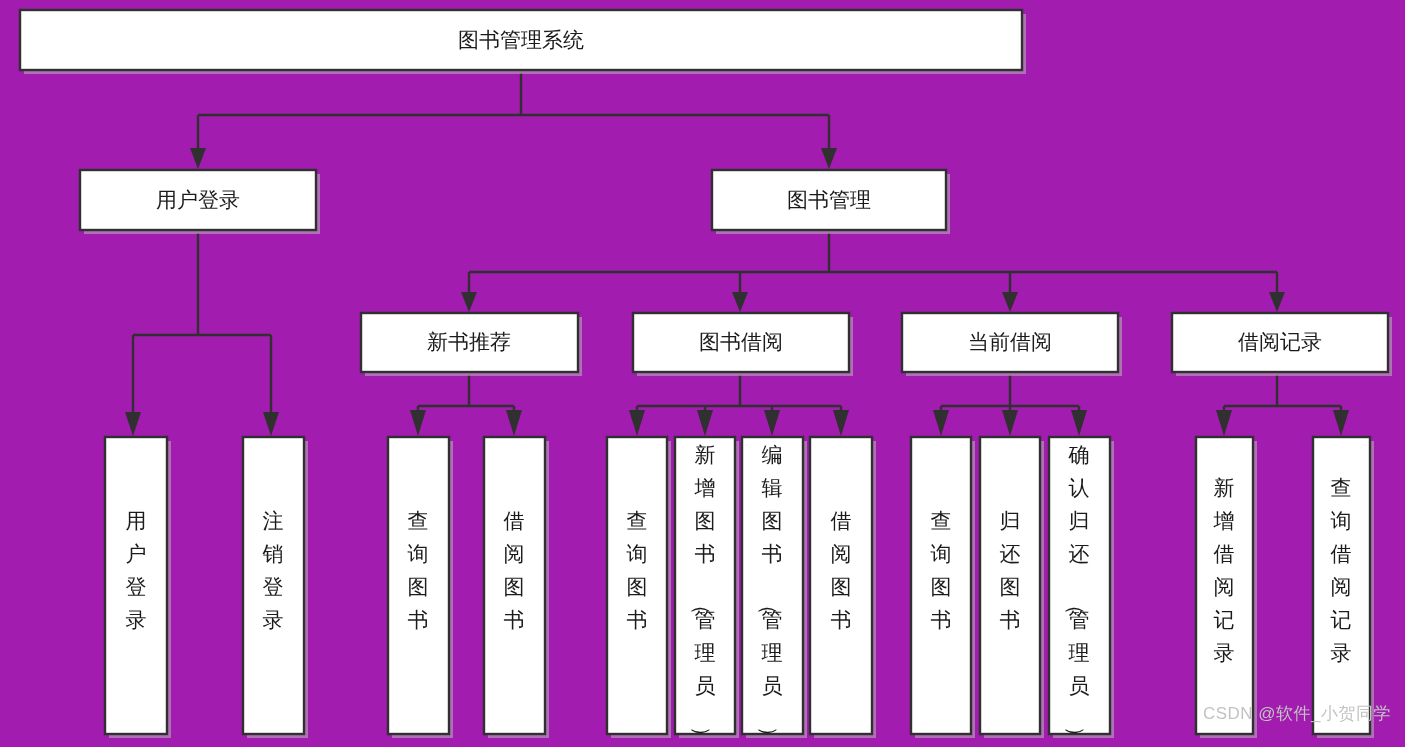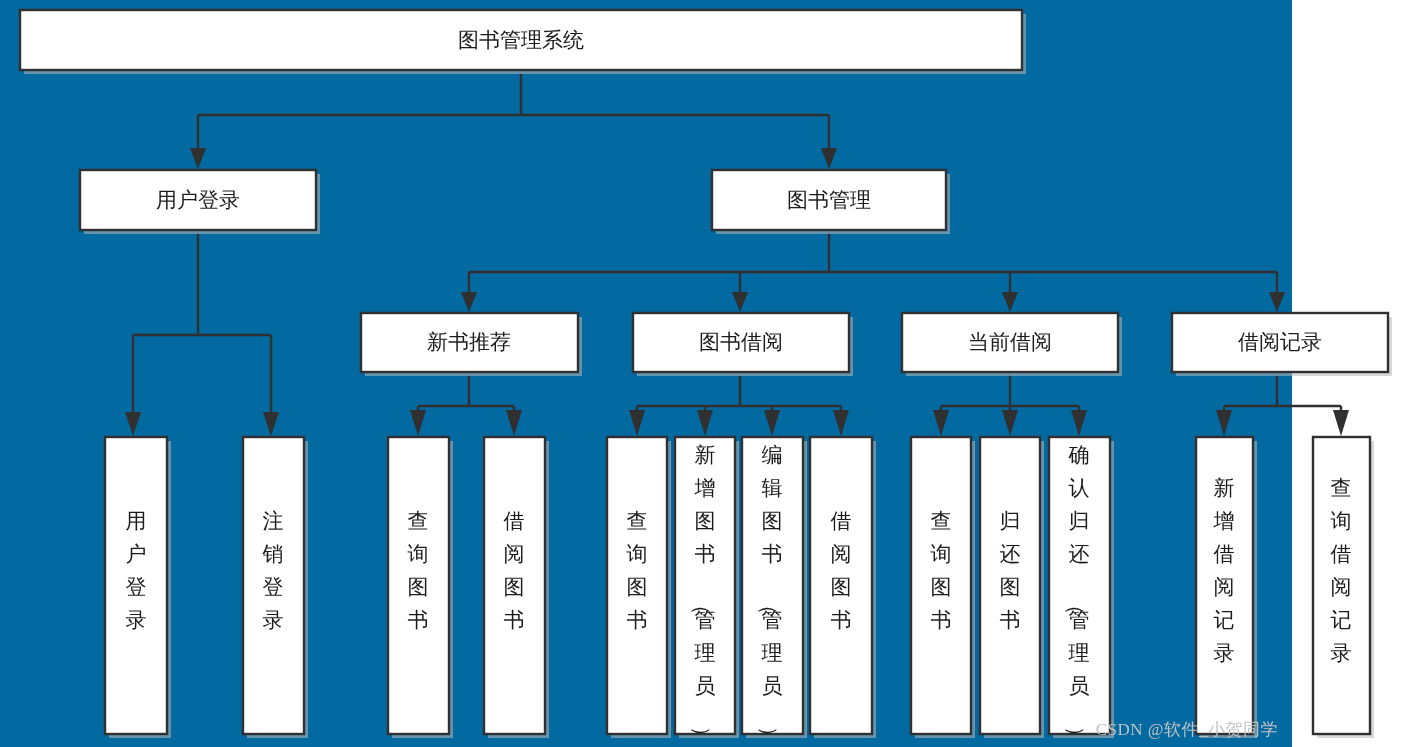--- a/index.html
+++ b/index.html
@@ -8,23 +8,23 @@
     background: #ffffff;
   }
   body {
     width: 1405px;
     height: 747px;
     font-family: "Liberation Sans", "DejaVu Sans", sans-serif;
     overflow: hidden;
   }
   #diagram-root {
     position: relative;
-    width: 1292px;
+    width: 1405px;
     height: 747px;
-    background: #0369a1;
+    background: #a21caf;
   }
   svg#tree-svg {
     position: absolute;
     left: 0;
     top: 0;
     width: 1405px;
     height: 747px;
     display: block;
   }
   .node-box {
@@ -54,22 +54,22 @@
   }
   .node-label-vertical {
     font-family: "Liberation Sans", "DejaVu Sans", sans-serif;
     fill: #1b1b1b;
     font-size: 21px;
     text-anchor: middle;
   }
   .watermark {
     position: absolute;
     right: 14px;
-    bottom: 6px;
-    font-family: Liberation Serif, serif;
+    bottom: 22px;
+    font-family: Liberation Sans, sans-serif;
     font-size: 17px;
     color: #c2c2c2;
     letter-spacing: 0.5px;
     white-space: nowrap;
     user-select: none;
   }
 </style>
 </head>
 <body>
 

